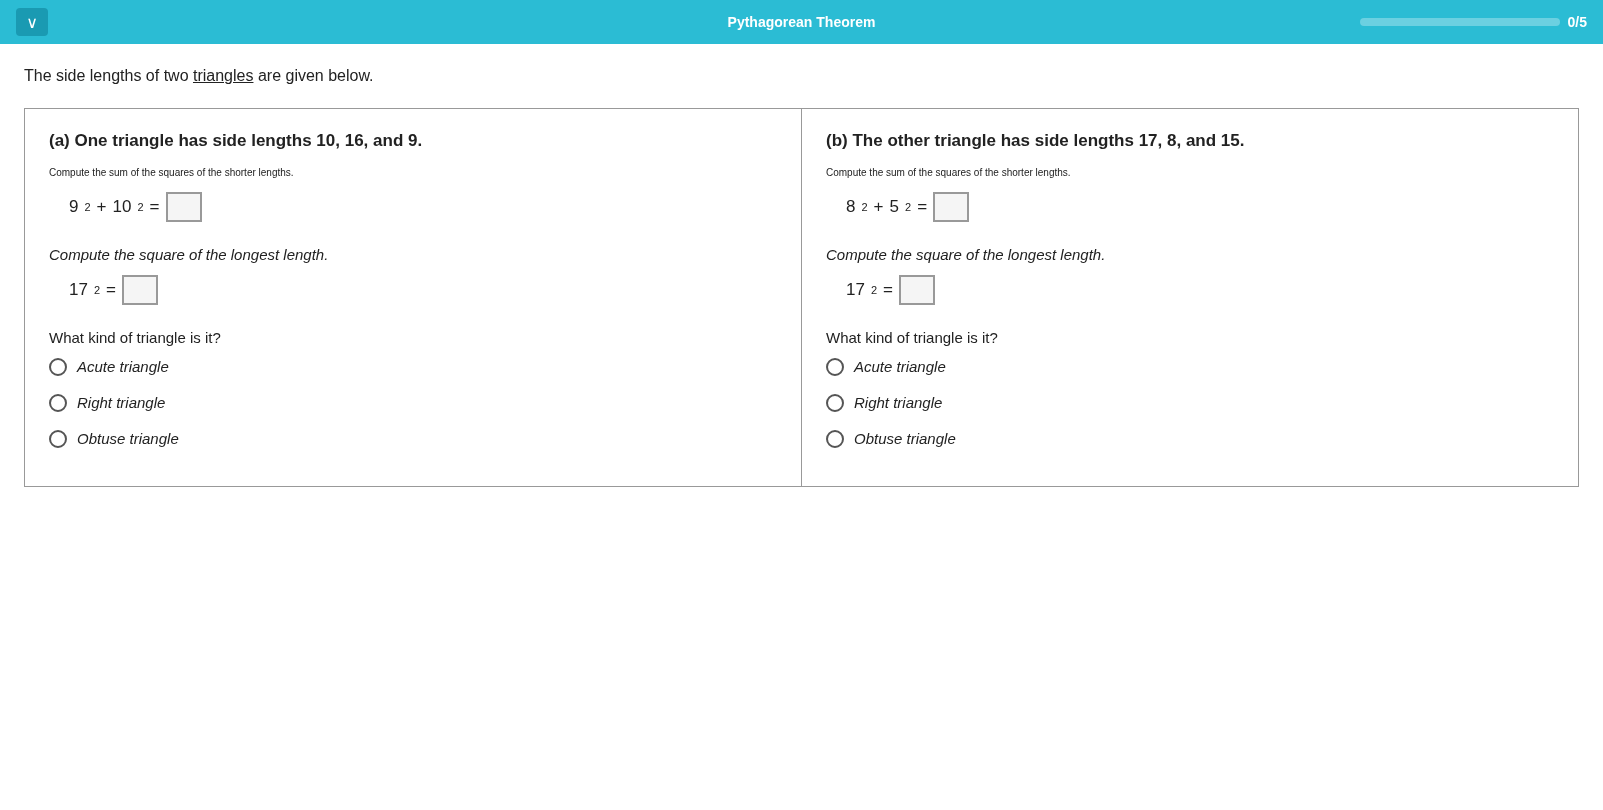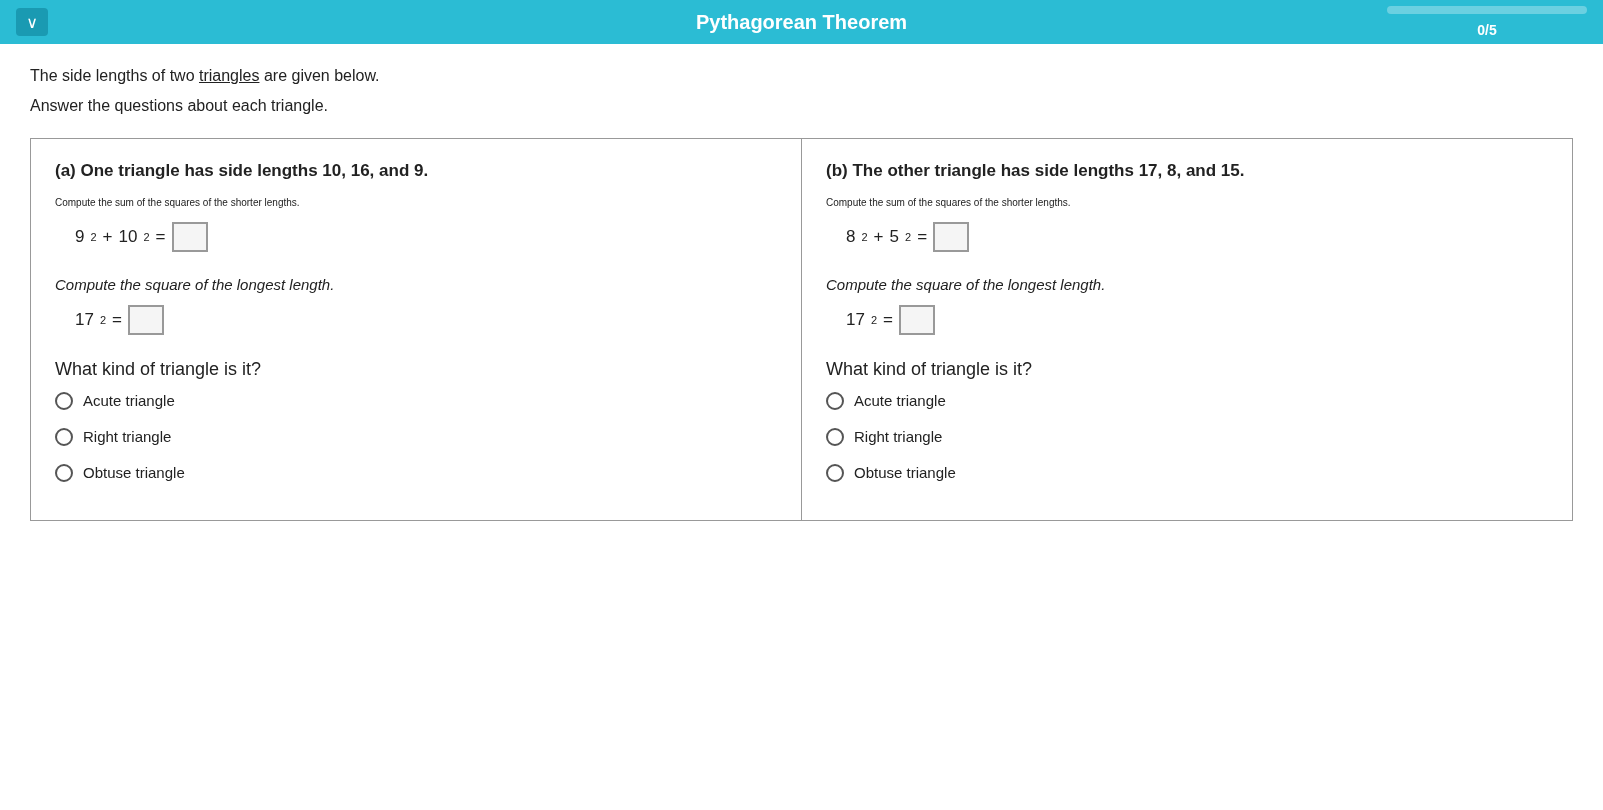--- a/index.html
+++ b/index.html
@@ -26,51 +26,50 @@
       width: 32px;
       height: 28px;
       font-size: 16px;
       cursor: pointer;
       display: flex;
       align-items: center;
       justify-content: center;
     }
     .top-bar-title {
       color: white;
-      font-size: 20px;
+      font-size: 14px;
       font-weight: bold;
       position: absolute;
       left: 50%;
       transform: translateX(-50%);
     }
     .progress-area {
       display: flex;
       align-items: center;
       gap: 8px;
-      flex-direction: column;
     }
     .progress-bar {
       width: 200px;
       height: 8px;
       background: rgba(255,255,255,0.3);
       border-radius: 4px;
       overflow: hidden;
     }
     .progress-fill {
       height: 100%;
       background: white;
       width: 0%;
     }
     .progress-label {
       color: white;
       font-size: 14px;
       font-weight: bold;
     }
     .main-content {
-      padding: 20px 30px;
+      padding: 20px 24px;
     }
     .intro-text {
       font-size: 16px;
       margin-bottom: 6px;
       line-height: 1.5;
     }
     .intro-text a {
       color: #222;
       text-decoration: underline;
     }
@@ -116,40 +115,41 @@
       font-size: 11px;
     }
     .section-label {
       font-size: 15px;
       margin-bottom: 12px;
       margin-top: 8px;
       font-style: italic;
     }
     .radio-group {
       margin-top: 12px;
+      font-style: italic;
     }
     .radio-item {
       display: flex;
       align-items: center;
       gap: 10px;
       margin-bottom: 18px;
       font-size: 15px;
       cursor: pointer;
     }
     .radio-circle {
       width: 18px;
       height: 18px;
       border: 2px solid #555;
       border-radius: 50%;
       display: inline-block;
       flex-shrink: 0;
       background: white;
     }
     .what-kind {
-      font-size: 18px;
+      font-size: 15px;
       margin-top: 7px;
       margin-bottom: 12px;
     }
   </style>
 </head>
 <body>
 
 <div class="top-bar">
   <button class="chevron-btn">
     <span>∨</span>
@@ -160,21 +160,20 @@
       <div class="progress-fill"></div>
     </div>
     <span class="progress-label">0/5</span>
   </div>
 </div>
 
 <div class="main-content">
   <p class="intro-text">
     The side lengths of two <a>triangles</a> are given below.
   </p>
-  <p class="intro-text">Answer the questions about each triangle.</p>
 
   <div class="problems-container">
 
     <div class="problem-panel">
       <div class="problem-title">(a) One triangle has side lengths 10, 16, and 9.</div>
       <div class="problem-subtitle">Compute the sum of the squares of the shorter lengths.</div>
 
       <div class="equation-row">
         <span>9</span>
           <sup>2</sup>

